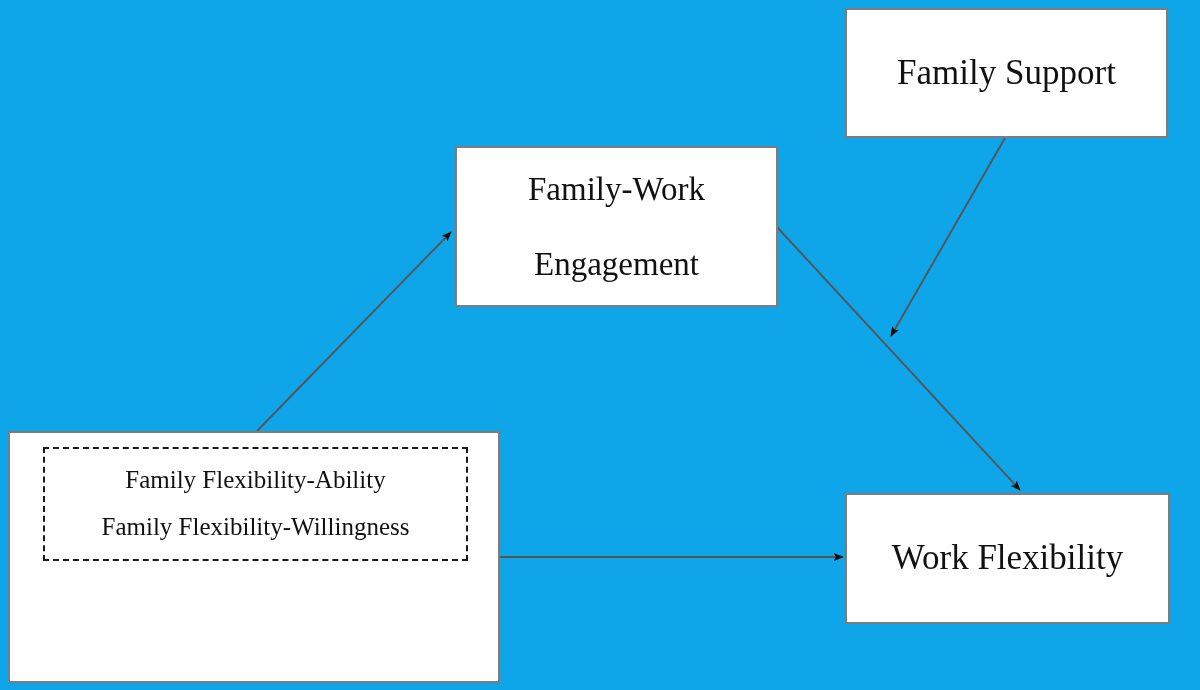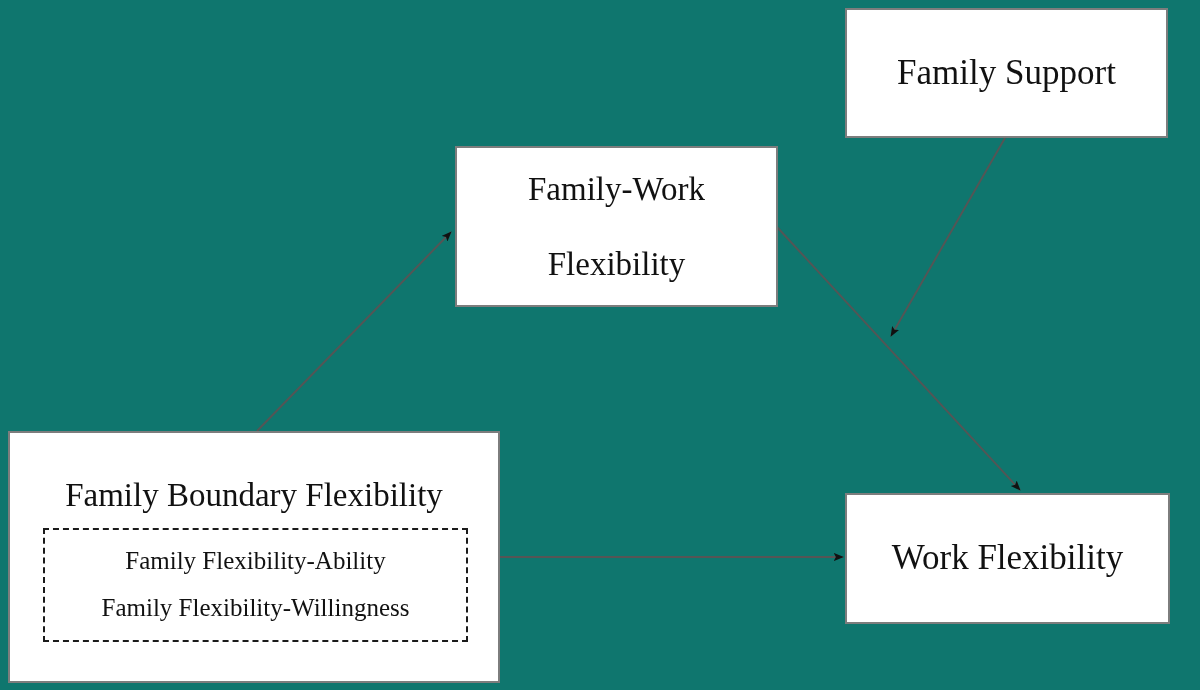--- a/index.html
+++ b/index.html
@@ -5,21 +5,21 @@
 <style>
   html, body {
     margin: 0;
     padding: 0;
     background: #ffffff;
   }
   #diagram-root {
     position: relative;
     width: 1200px;
     height: 690px;
-    background: #0f766e;
+    background: #0ea5e9;
     overflow: hidden;
     font-family: "Liberation Serif", "DejaVu Serif", serif;
     color: #111111;
   }
   #edge-layer {
     position: absolute;
     left: 0;
     top: 0;
     width: 1200px;
     height: 690px;
@@ -134,28 +134,27 @@
 
     <line x1="500" y1="557" x2="843" y2="557" stroke="#555555" stroke-width="1.9" marker-end="url(#arrowhead)"></line>
   </svg>
 
   <div class="node" id="node-family-support">
     <div class="node-label">Family Support</div>
   </div>
 
   <div class="node" id="node-family-work-enrichment">
     <div class="node-label">Family-Work
-Flexibility</div>
+Engagement</div>
   </div>
 
   <div class="node" id="node-work-engagement">
     <div class="node-label">Work Flexibility</div>
   </div>
 
   <div class="node" id="node-family-boundary-flexibility">
-    <div class="node-title">Family Boundary Flexibility</div>
     <div class="subnode-box">
       <div class="subnode-label">Family Flexibility-Ability</div>
       <div class="subnode-label">Family Flexibility-Willingness</div>
     </div>
   </div>
 
 </div>
 
 </body></html>

